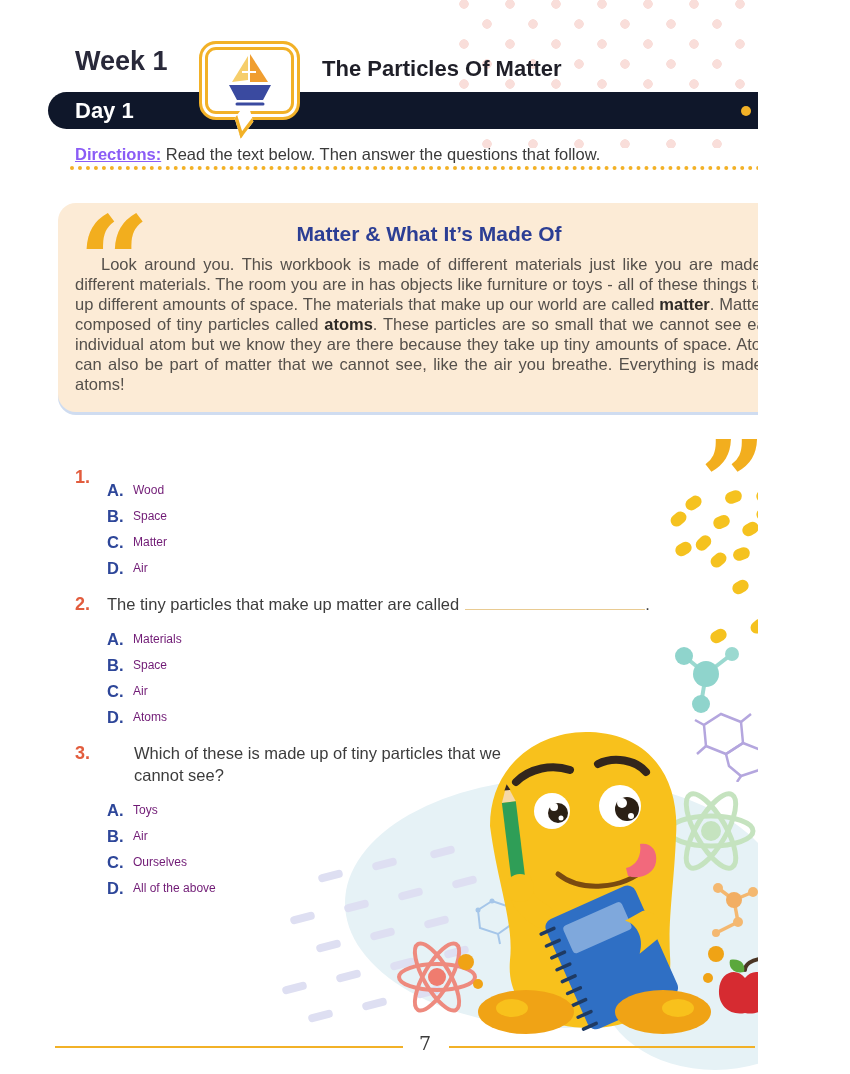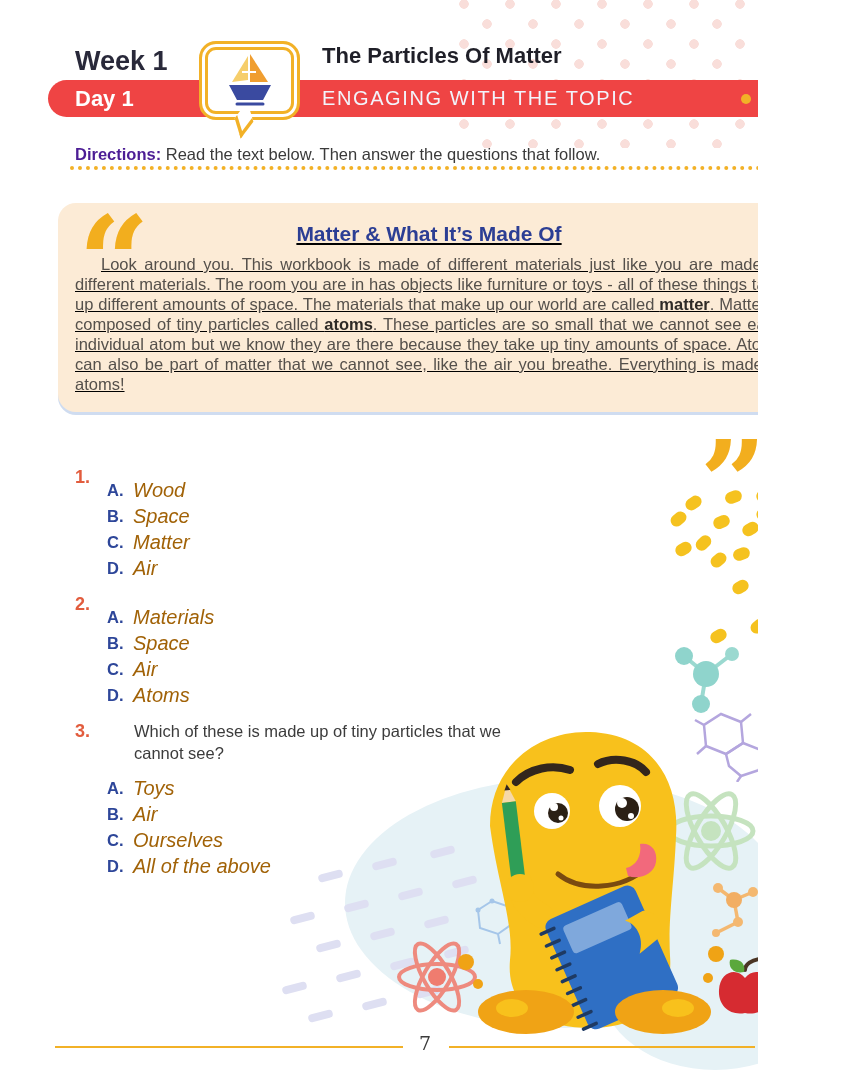--- a/index.html
+++ b/index.html
@@ -19,58 +19,58 @@
   .rain { position:absolute; width:25px; height:8px; border-radius:4px; background:#DEDFF2; z-index:0; }
   .pinkdash { position:absolute; width:22px; height:9px; border-radius:5px; background:#F8DBD5; z-index:0; }
   .deco-svg { position:absolute; z-index:0; }
   .quote { position:absolute; font-family:"DejaVu Serif", serif; font-weight:bold; color:#F2AE1E; line-height:0.8; z-index:3; }
   .quote-open  { left:78px;  top:212px; font-size:125px; }
   .quote-close { left:700px; top:436px; font-size:115px; }
   .quote-corner{ left:742px; top:1062px; font-size:125px; z-index:4; }
 
   
   .week { position:absolute; left:75px; top:46px; font-size:27px; font-weight:bold; color:#29293A; z-index:4; }
-  .banner { position:absolute; left:48px; top:80px; width:764px; height:37px; background:#ef4444; border-radius:19px; z-index:2; }
+  .banner { position:absolute; left:48px; top:92px; width:764px; height:37px; background:#0f172a; border-radius:19px; z-index:2; }
   .day { position:absolute; left:27px; top:6px; font-size:22px; font-weight:bold; color:#fff; }
   .banner-title { position:absolute; left:274px; top:7px; font-size:20px; color:#F2F4FB; letter-spacing:1.6px; }
   .banner-dots { position:absolute; right:25px; top:14px; display:flex; gap:8px; }
   .banner-dots i { width:10px; height:10px; border-radius:50%; background:#F2B127; }
-  .topic-title { position:absolute; left:322px; top:43px; font-size:22px; font-weight:bold; color:#1F1F28; z-index:4; }
+  .topic-title { position:absolute; left:322px; top:56px; font-size:22px; font-weight:bold; color:#1F1F28; z-index:4; }
   .bubble { position:absolute; left:199px; top:41px; width:101px; height:79px; background:#fff;
     border:3px solid #F2B127; border-radius:17px; z-index:5;
     box-shadow: inset 0 0 0 3px #fff, inset 0 0 0 6px #F2B127; }
   .bubble-tail { position:absolute; left:32px; bottom:-13px; width:20px; height:20px; background:#fff;
     border-right:4px solid #F2B127; border-bottom:4px solid #F2B127; transform:rotate(55deg) skew(18deg,18deg); }
   .boat { position:absolute; left:20px; top:10px; }
 
   
   .directions { position:absolute; left:75px; top:145px; font-size:16.5px; color:#3A3A3A; z-index:2; }
-  .directions b { color:#4c1d95; }
+  .directions b { color:#8b5cf6;text-decoration:underline; }
   .dotted-sep { position:absolute; left:70px; top:166px; width:715px; border-bottom:4px dotted #F2B127; z-index:2; }
 
   
   .passage { position:absolute; left:58px; top:203px; width:742px; height:209px; background:#FCEBD6;
-    border-radius:18px; box-shadow:0 3px 0 #CFDCF0, 2px 2px 0 #E7EEF8; z-index:2;text-decoration:underline; }
+    border-radius:18px; box-shadow:0 3px 0 #CFDCF0, 2px 2px 0 #E7EEF8; z-index:2; }
   .passage h2 { text-align:center; margin-top:19px; font-size:21px; color:#2C3E94; }
   .passage p { margin:8px 17px 0 17px; font-size:16.5px; line-height:20px; color:#55504B;
     text-align:justify; text-indent:26px; }
   .passage p b { color:#2E2A26; }
 
   
   .questions { position:absolute; left:75px; top:466px; width:640px; z-index:2; }
   .question { display:flex; margin-bottom:12px; }
   .qnum { width:32px; font-size:18px; font-weight:bold; color:#E25C3D; flex:none; line-height:22px; }
   .qprompt { font-size:16.5px; color:#3C3C3C; line-height:22px; }
   .q3 .qprompt { max-width:420px;margin-left:27px; }
   .blank { display:inline-block; border-bottom:1.5px solid #E9CB92; height:14px; margin-left:6px; }
   .blank.b1 { width:225px; } .blank.b2 { width:180px; }
   .options { margin-top:11px; }
   .option { display:flex; height:26px; align-items:center; }
   .letter { width:26px; font-weight:bold; color:#2D4699; font-size:16.5px; }
-  .olabel { color:#a16207; font-size:20px;font-style:italic; }
+  .olabel { color:#701a75; font-size:12px; }
 
   
   .dino { position:absolute; left:430px; top:716px; z-index:1; }
   .apple { position:absolute; left:716px; top:956px; z-index:2; }
 
   
   .footer-line { position:absolute; top:1046px; height:2px; background:#F2B127; z-index:2; }
   .fl-left { left:55px; width:348px; } .fl-right { left:449px; width:306px; }
   .page-number { position:absolute; left:408px; top:1032px; width:34px; text-align:center;
     font-family:"DejaVu Serif", serif; font-size:19px; color:#3B3B3B; z-index:2; }
@@ -246,21 +246,20 @@
 
   <svg class="apple" width="58" height="62" viewBox="0 0 58 62">
     <path d="M29,14 C29,8 36,4 44,3" stroke="#4A3524" stroke-width="4" fill="none" stroke-linecap="round"></path>
     <path d="M28,16 C18,18 12,12 14,4 C24,2 30,8 28,16 Z" fill="#5BA83C"></path>
     <path d="M29,22 C21,11 4,15 3,34 C2,50 14,60 29,57 C44,60 56,50 55,34 C54,15 37,11 29,22 Z" fill="#D62B31"></path>
   </svg>
 
   <div class="week">Week 1</div>
   <div class="banner">
     <span class="day">Day 1</span>
-    <span class="banner-title">ENGAGING WITH THE TOPIC</span>
     <span class="banner-dots">
         <i></i>
         <i></i>
         <i></i>
       </span>
   </div>
   <div class="topic-title">The Particles Of Matter</div>
   <div class="bubble">
     <div class="bubble-tail"></div>
     <svg class="boat" width="56" height="52" viewBox="0 0 56 52">
@@ -307,20 +306,21 @@
               <span class="letter">D.</span>
               <span class="olabel">Air</span>
             </div>
         </div>
       </div>
     </div>
 
     <div class="question q2">
       <span class="qnum">2.</span>
       <div class="qbody">
+        <p class="qprompt"><span>The tiny particles that make up matter are called</span><span class="blank b2"></span><span>.</span></p>
         <div class="options">
           <div class="option">
               <span class="letter">A.</span>
               <span class="olabel">Materials</span>
             </div>
           <div class="option">
               <span class="letter">B.</span>
               <span class="olabel">Space</span>
             </div>
           <div class="option">

